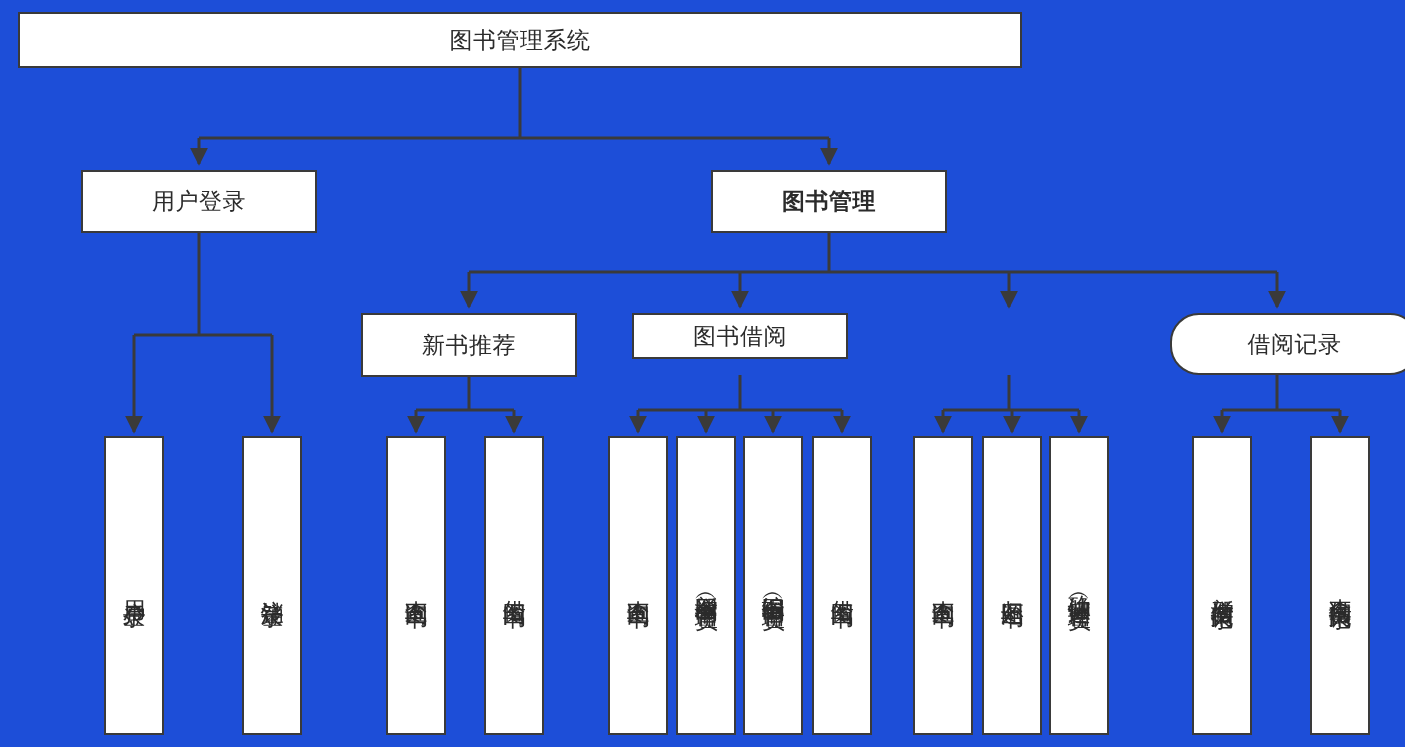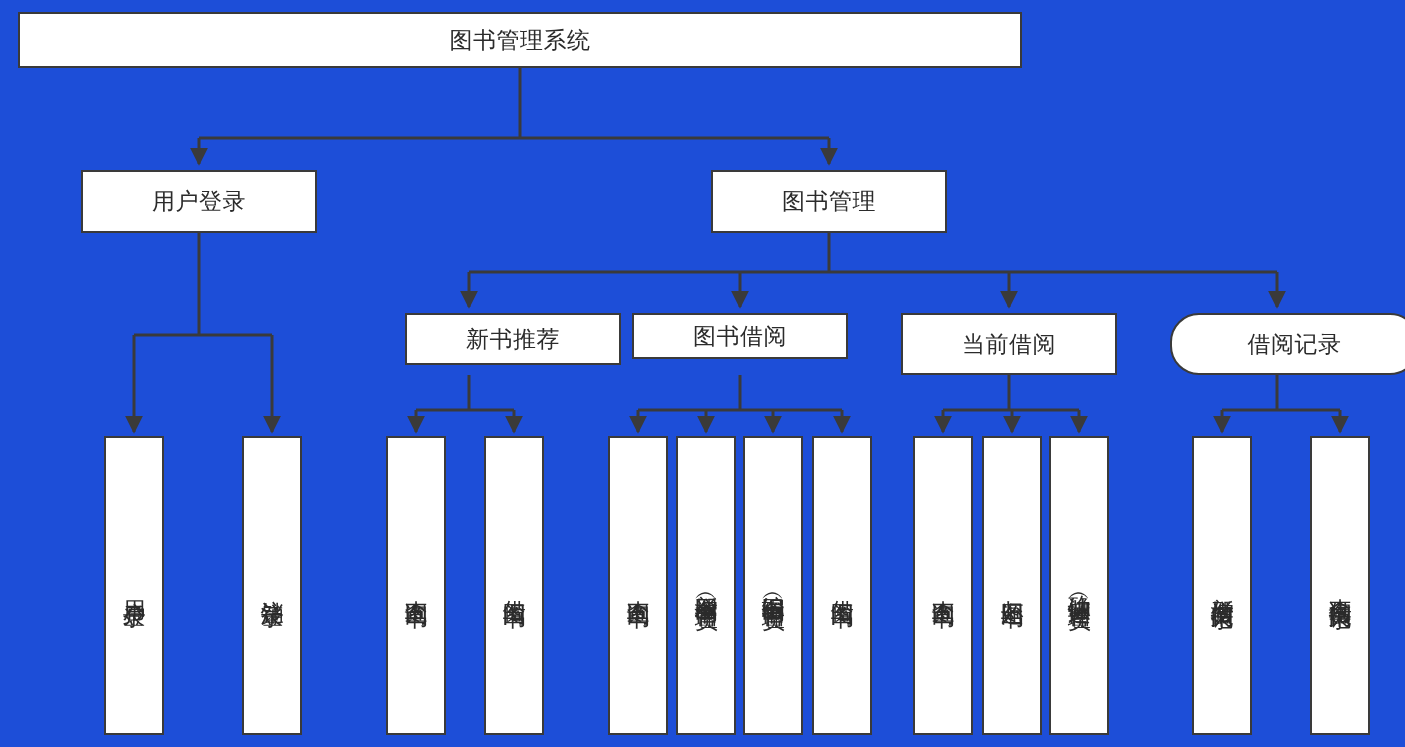--- a/index.html
+++ b/index.html
@@ -128,32 +128,29 @@
       </g>
   </svg>
 
   <div class="node-box" style="left: 18px; top: 12px; width: 1004px; height: 56px;">
     <span class="node-label">图书管理系统</span>
   </div>
 
   <div class="node-box" style="left: 81px; top: 170px; width: 236px; height: 63px;">
     <span class="node-label">用户登录</span>
   </div>
-  <div class="node-box" style="left: 711px; top: 170px; width: 236px; height: 63px;">
+  <div class="node-box" style="left: 711px; top: 170px; width: 236px; height: 63px; font-weight: bold;">
     <span class="node-label">图书管理</span>
   </div>
 
-  <div class="node-box" style="left: 361px; top: 313px; width: 216px; height: 52px; margin-left: 44px;">
+  <div class="node-box" style="left: 361px; top: 313px; width: 216px; height: 64px;">
     <span class="node-label">新书推荐</span>
   </div>
   <div class="node-box" style="left: 632px; top: 313px; width: 216px; height: 46px;">
     <span class="node-label">图书借阅</span>
-  </div>
-  <div class="node-box" style="left: 901px; top: 313px; width: 216px; height: 62px;">
-    <span class="node-label">当前借阅</span>
   </div>
   <div class="node-box" style="left: 1170px; top: 313px; width: 249px; height: 62px; border-radius: 29px;">
     <span class="node-label">借阅记录</span>
   </div>
 
   <div class="leaf-box centered" style="left: 104px; top: 436px; width: 60px; height: 299px;">
     <span class="leaf-label" style="font-size: 23px;">用户登录</span>
   </div>
   <div class="leaf-box centered" style="left: 242px; top: 436px; width: 60px; height: 299px;">
     <span class="leaf-label" style="font-size: 23px;">注销登录</span>

